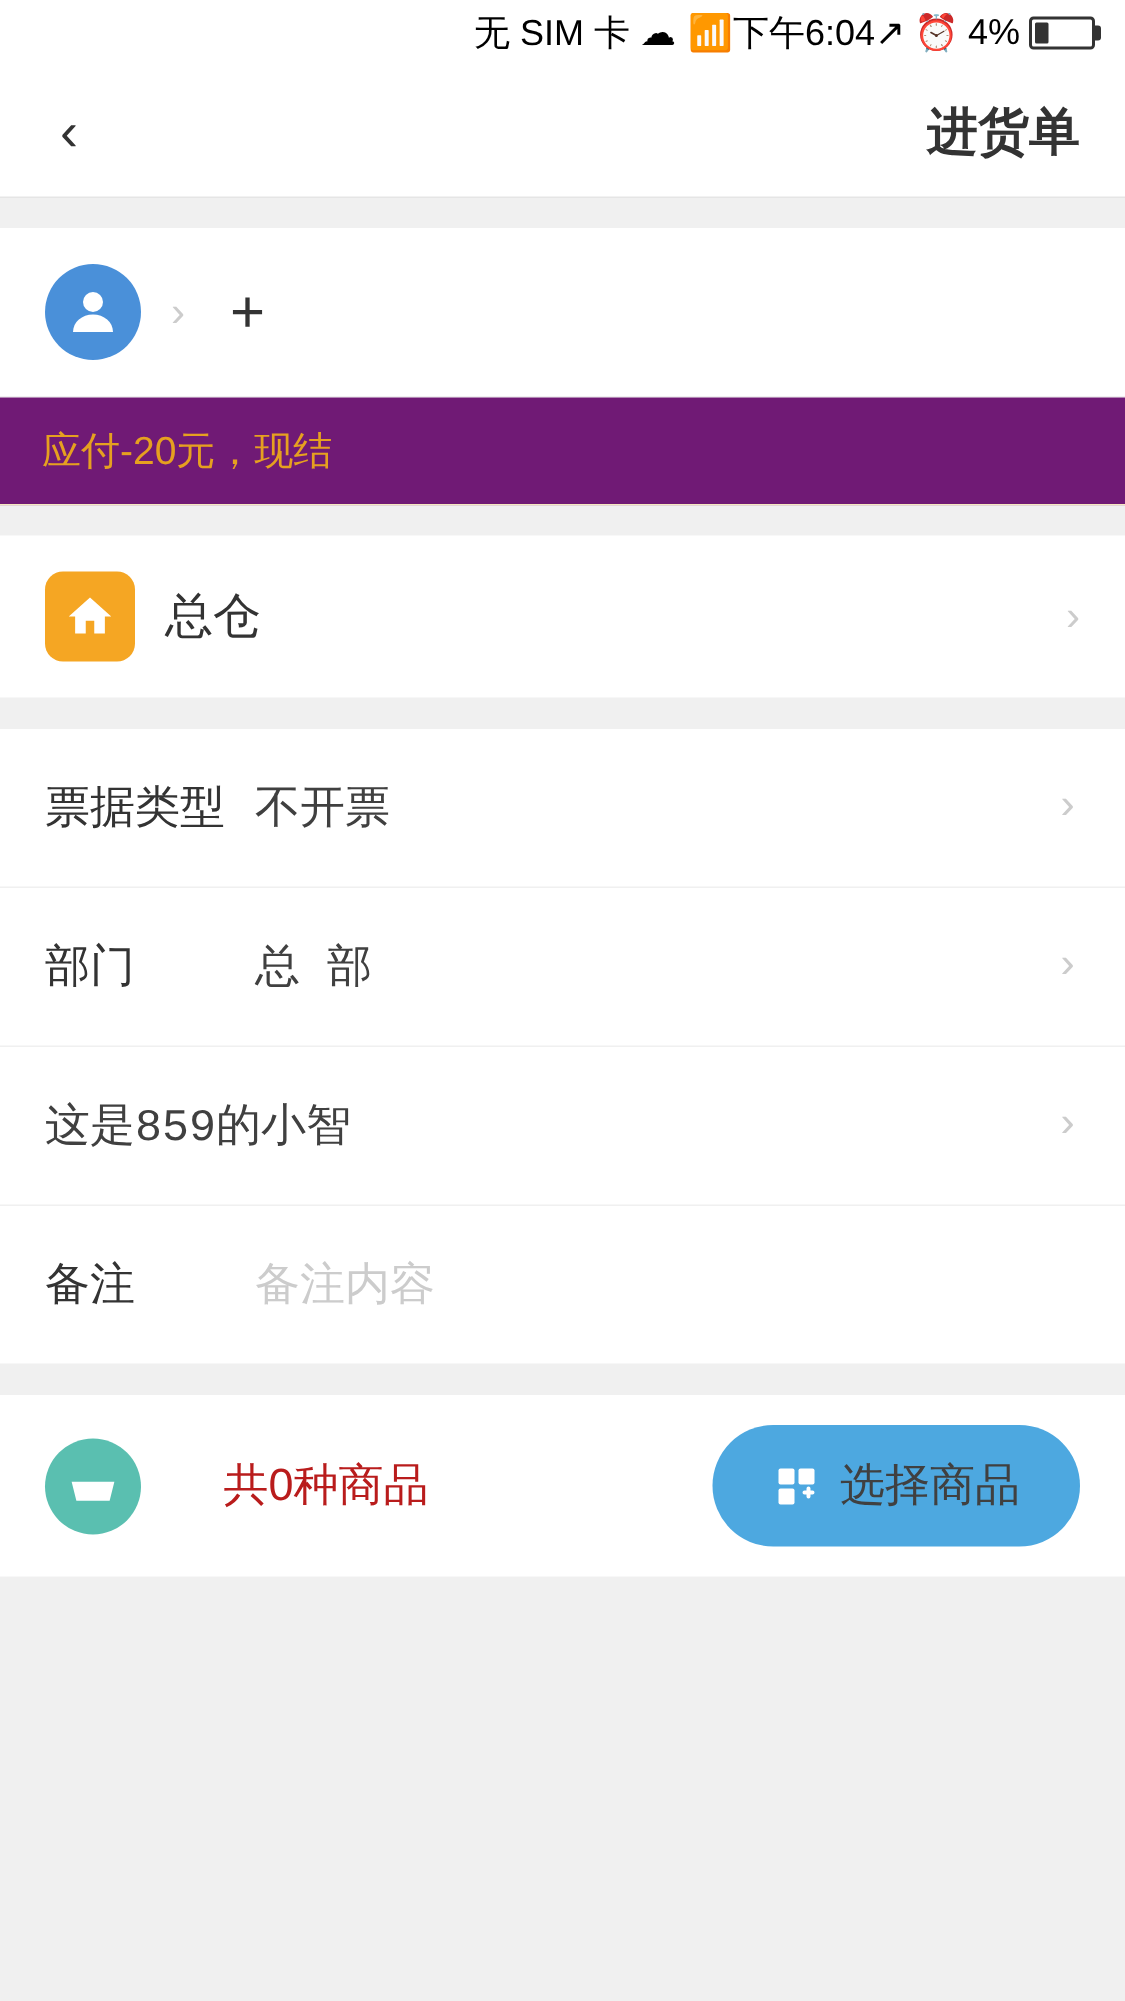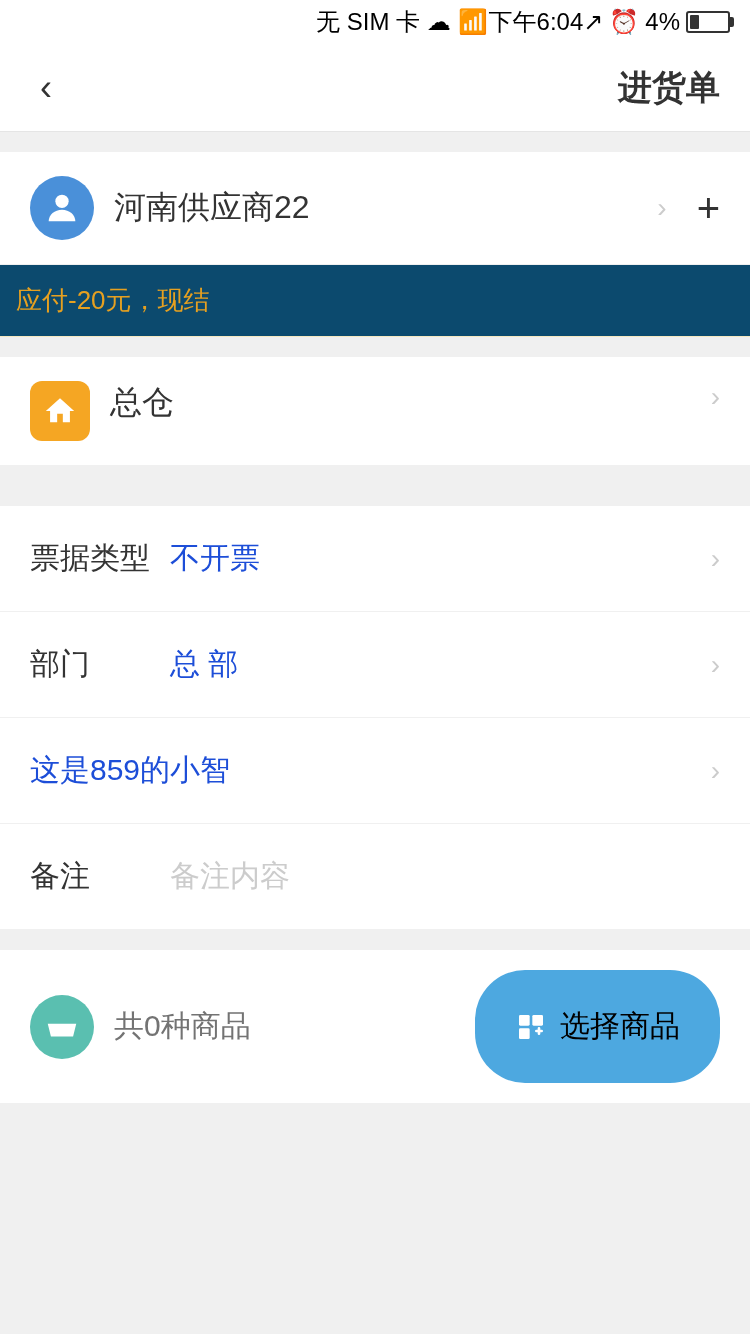--- a/index.html
+++ b/index.html
@@ -101,30 +101,31 @@
     }
     .supplier-add {
       font-size: 40px;
       color: #333;
       font-weight: 300;
       cursor: pointer;
     }
 
     
     .notice-bar {
-      background: #0c4a6e;
-      padding: 18px 16px;
+      background: #701a75;
+      padding: 18px 28px;
       font-size: 26px;
       color: #e6a020;
       border-bottom: 1px solid #f5e8c0;
     }
 
     
     .warehouse-row {
       display: flex;
+      align-items: center;
       padding: 24px 30px;
       background: #fff;
       border-bottom: 1px solid #f0f0f0;
     }
     .warehouse-icon {
       width: 60px;
       height: 60px;
       border-radius: 12px;
       background: #f5a623;
       display: flex;
@@ -140,39 +141,39 @@
       color: #333;
     }
     .row-arrow {
       color: #ccc;
       font-size: 28px;
     }
 
     
     .form-section {
       background: #fff;
-      margin-top: 20px;
+      font-family: Liberation Mono, monospace;
     }
     .form-row {
       display: flex;
       align-items: center;
       padding: 32px 30px;
       border-bottom: 1px solid #f0f0f0;
       min-height: 100px;
     }
     .form-label {
       font-size: 30px;
       color: #333;
       width: 140px;
       flex-shrink: 0;
     }
     .form-value {
       flex: 1;
       font-size: 30px;
-      color: #1d4ed8;
+      color: #404040;
     }
     .form-value.placeholder {
       color: #ccc;
     }
 
     
     .collapse-row {
       background: #fff;
       text-align: center;
       padding: 28px 0;
@@ -202,28 +203,29 @@
       border-radius: 50%;
       background: #5abfb0;
       display: flex;
       align-items: center;
       justify-content: center;
       flex-shrink: 0;
     }
     .product-count {
       flex: 1;
       font-size: 30px;
-      color: #737373;
+      color: #b91c1c;
+      margin-left: 35px;
     }
     .select-btn {
       background: #4da8e0;
-      color: #000000;
+      color: #404040;
       border: none;
       border-radius: 50px;
-      padding: 36px 40px;
+      padding: 20px 40px;
       font-size: 30px;
       display: flex;
       align-items: center;
       gap: 13px;
       cursor: pointer;
       white-space: nowrap;
     }
     .battery-icon {
       display: inline-block;
       width: 44px;
@@ -281,21 +283,20 @@
 <div class="section-divider"></div>
 
 <div class="card-section">
   <div class="supplier-row">
     <div class="supplier-avatar">
       <svg class="supplier-avatar-icon" viewBox="0 0 24 24">
         <circle cx="12" cy="8" r="4" fill="#fff"></circle>
         <path d="M4 20c0-4 3.6-7 8-7s8 3 8 7" fill="#fff"></path>
       </svg>
     </div>
-    <span class="supplier-name">河南供应商22</span>
     <span class="supplier-arrow">›</span>
     <span class="supplier-add">+</span>
   </div>
 
   <div class="notice-bar">
     <span>应付-20元，现结</span>
   </div>
 </div>
 
 <div class="section-divider"></div>

